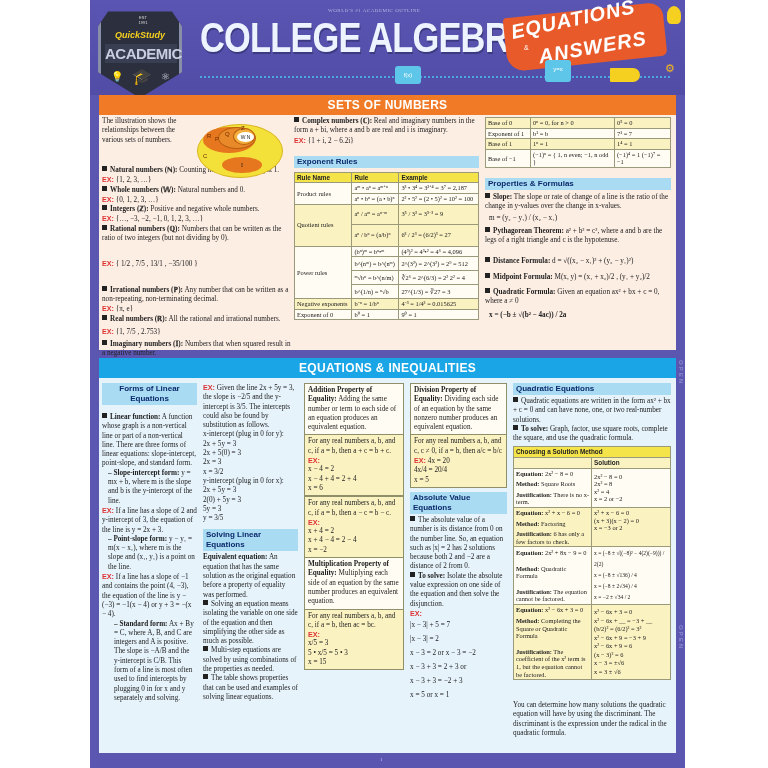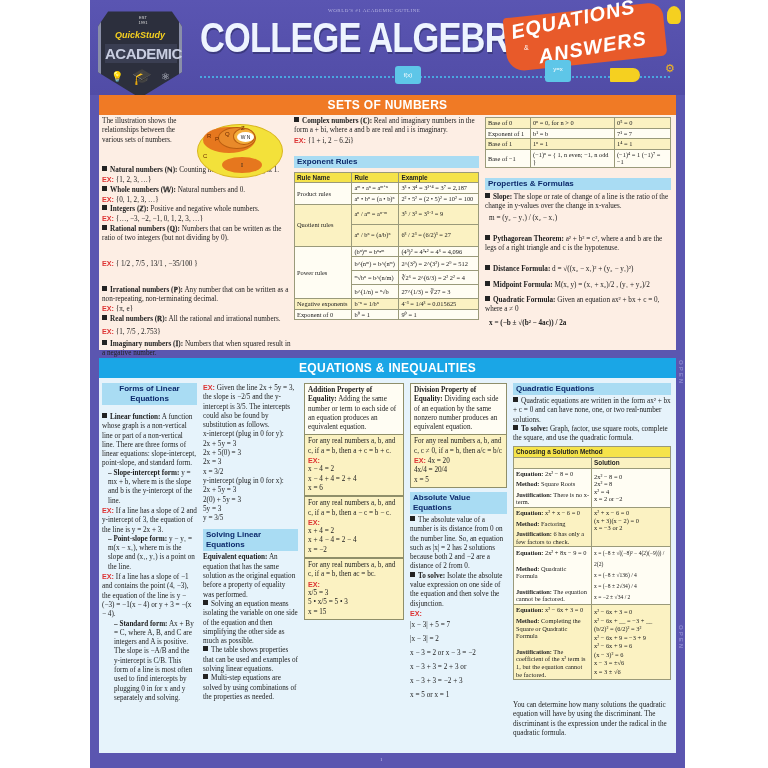--- a/index.html
+++ b/index.html
@@ -214,21 +214,21 @@
         <tr class="w">
               <td>Base of −1</td>
               <td>(−1)ⁿ = { 1, n even; −1, n odd }</td>
               <td>(−1)⁴ = 1     (−1)⁷ = −1</td>
             </tr>
       </tbody>
         </table>
       <div class="subhead" style="margin:10px 0 3px">Properties &amp; Formulas</div>
       <div>
         <span class="sq"></span><span class="b">Slope:</span> <span>The slope or rate of change of a line is the ratio of the change in y-values over the change in x-values.</span>
-        <div style="margin:2px 0 12px 4px">m = (y₂ − y₁) / (x₂ − x₁)</div>
+        <div style="margin:2px 0 4px 4px">m = (y₂ − y₁) / (x₂ − x₁)</div>
       </div>
       <div style="margin-bottom:12px">
         <span class="sq"></span><span class="b">Pythagorean Theorem:</span> <span>a² + b² = c², where a and b are the legs of a right triangle and c is the hypotenuse.</span>
       </div>
       <div style="margin-bottom:6px">
         <span class="sq"></span><span class="b">Distance Formula:</span> <span>d = √((x₂ − x₁)² + (y₂ − y₁)²)</span>
       </div>
       <div style="margin-bottom:6px">
         <span class="sq"></span><span class="b">Midpoint Formula:</span> <span>M(x, y) = (x₁ + x₂)/2 , (y₁ + y₂)/2</span>
       </div>
@@ -264,22 +264,22 @@
       <div>y-intercept (plug in 0 for x):</div>
       <div>
         <div>2x + 5y = 3</div>
         <div>2(0) + 5y = 3</div>
         <div>5y = 3</div>
         <div>y = 3/5</div>
       </div>
       <div class="subhead" style="margin:6px 0 2px">Solving Linear Equations</div>
       <div><span class="b">Equivalent equation:</span> <span>An equation that has the same solution as the original equation before a property of equality was performed.</span></div>
       <div><span class="sq"></span><span>Solving an equation means isolating the variable on one side of the equation and then simplifying the other side as much as possible.</span></div>
+      <div><span class="sq"></span><span>Multi-step equations are solved by using combinations of the properties as needed.</span></div>
       <div><span class="sq"></span><span>The table shows properties that can be used and examples of solving linear equations.</span></div>
-      <div><span class="sq"></span><span>Multi-step equations are solved by using combinations of the properties as needed.</span></div>
     </div>
 
     <div class="col txt" style="left:205px;top:25px;width:100px;border:1px solid #8f8f6a">
       <div>
         <div class="boxhead"><span class="b">Addition Property of Equality:</span> <span>Adding the same number or term to each side of an equation produces an equivalent equation.</span></div>
         <div class="boxbody">
             <div>For any real numbers a, b, and c, if a = b, then a + c = b + c.</div>
             <div class="ex">EX:</div>
             <div>x − 4 = 2</div>
             <div>x − 4 + 4 = 2 + 4</div>
@@ -289,20 +289,21 @@
       <div style="border-top:1px solid #8f8f6a">
         <div class="boxbody">
             <div>For any real numbers a, b, and c, if a = b, then a − c = b − c.</div>
             <div class="ex">EX:</div>
             <div>x + 4 = 2</div>
             <div>x + 4 − 4 = 2 − 4</div>
             <div>x = −2</div>
           </div>
       </div>
       <div style="border-top:1px solid #8f8f6a">
+        <div class="boxhead"><span class="b">Multiplication Property of Equality:</span> <span>Multiplying each side of an equation by the same number produces an equivalent equation.</span></div>
         <div class="boxbody">
             <div>For any real numbers a, b, and c, if a = b, then ac = bc.</div>
             <div class="ex">EX:</div>
             <div>x/5 = 3</div>
             <div>5 • x/5 = 5 • 3</div>
             <div>x = 15</div>
           </div>
       </div>
     </div>
 

